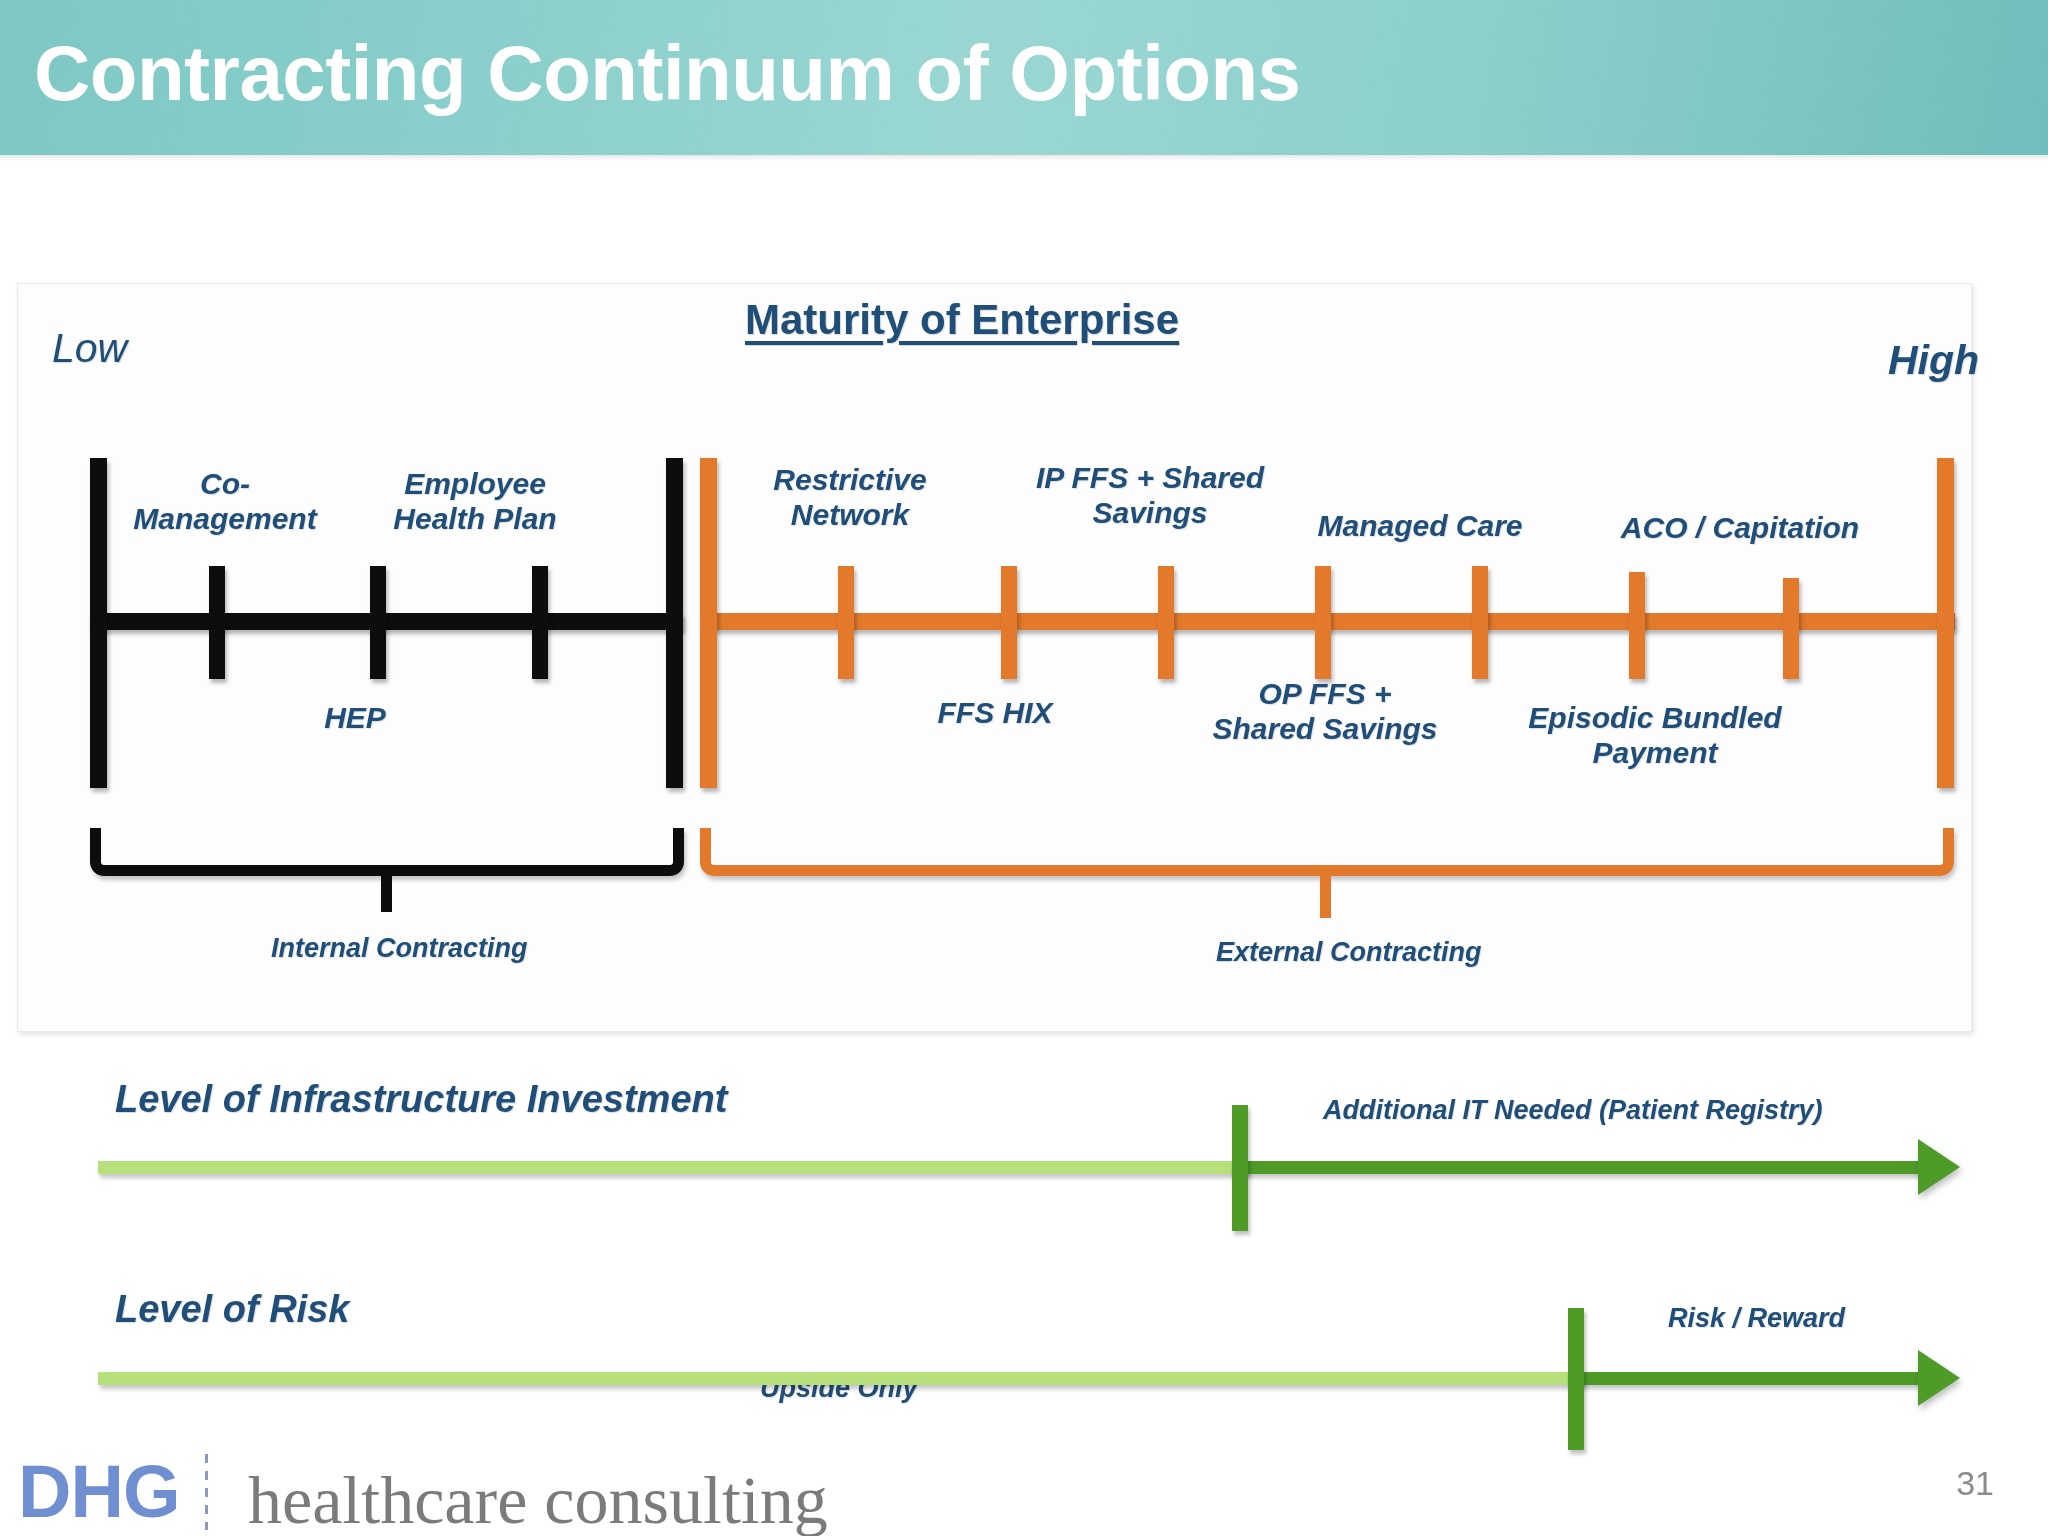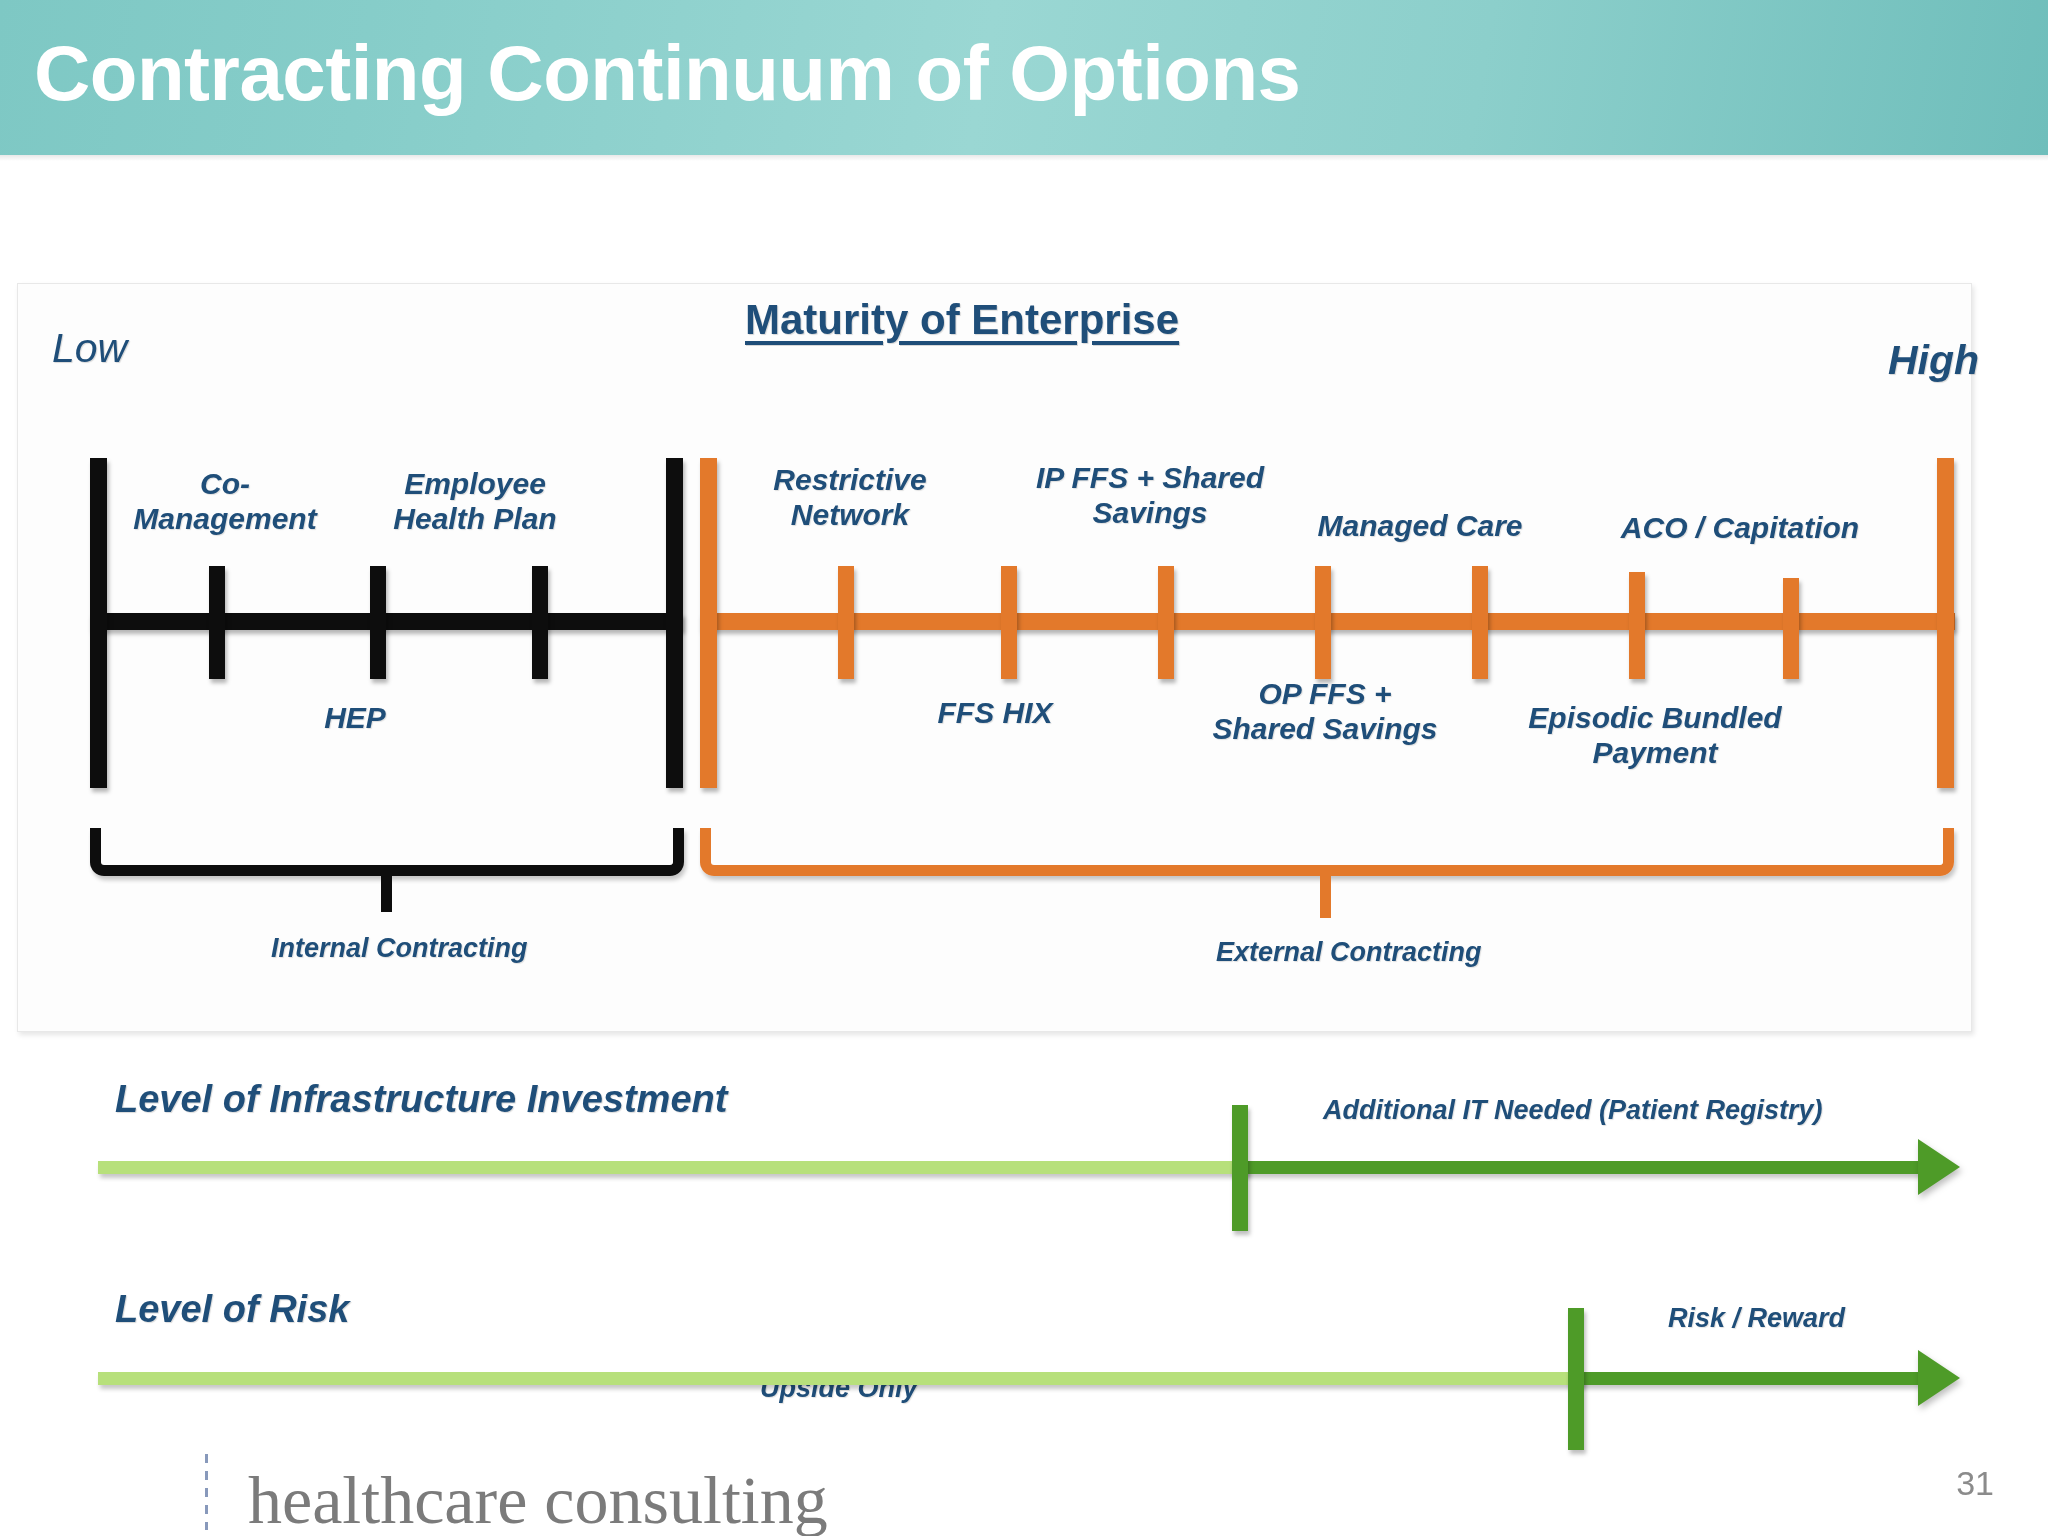--- a/index.html
+++ b/index.html
@@ -238,16 +238,17 @@
 <div class="row-title" style="left:115px; top:1288px;">Level of Risk</div>
 <div class="row-note" style="left:760px; top:1373px;text-align:right;">Upside Only</div>
 <div class="row-note" style="left:1668px; top:1303px;">Risk / Reward</div>
 
 <div class="lightbar" style="left:98px; top:1372px; width:1485px;"></div>
 <div class="darkbar" style="left:1568px; top:1372px; width:352px;"></div>
 <div class="green-marker" style="left:1568px; top:1308px; height:142px;"></div>
 <div class="green-arrow" style="left:1918px; top:1350px;"></div>
 
 <div id="footer">
+  <div id="dhg-logo">DHG</div>
   <div id="footer-divider"></div>
   <div id="footer-text">healthcare consulting</div>
   <div id="page-number">31</div>
 </div>
 
 </body></html>

